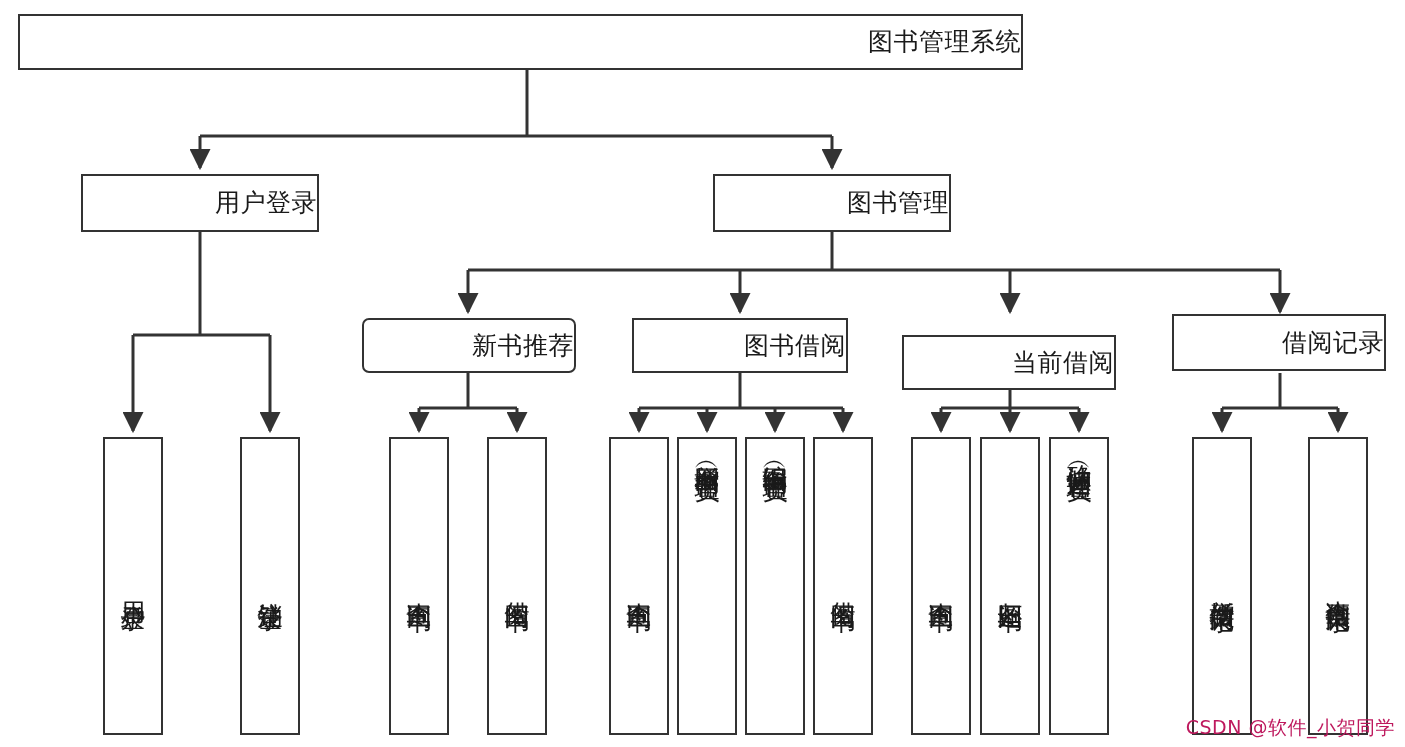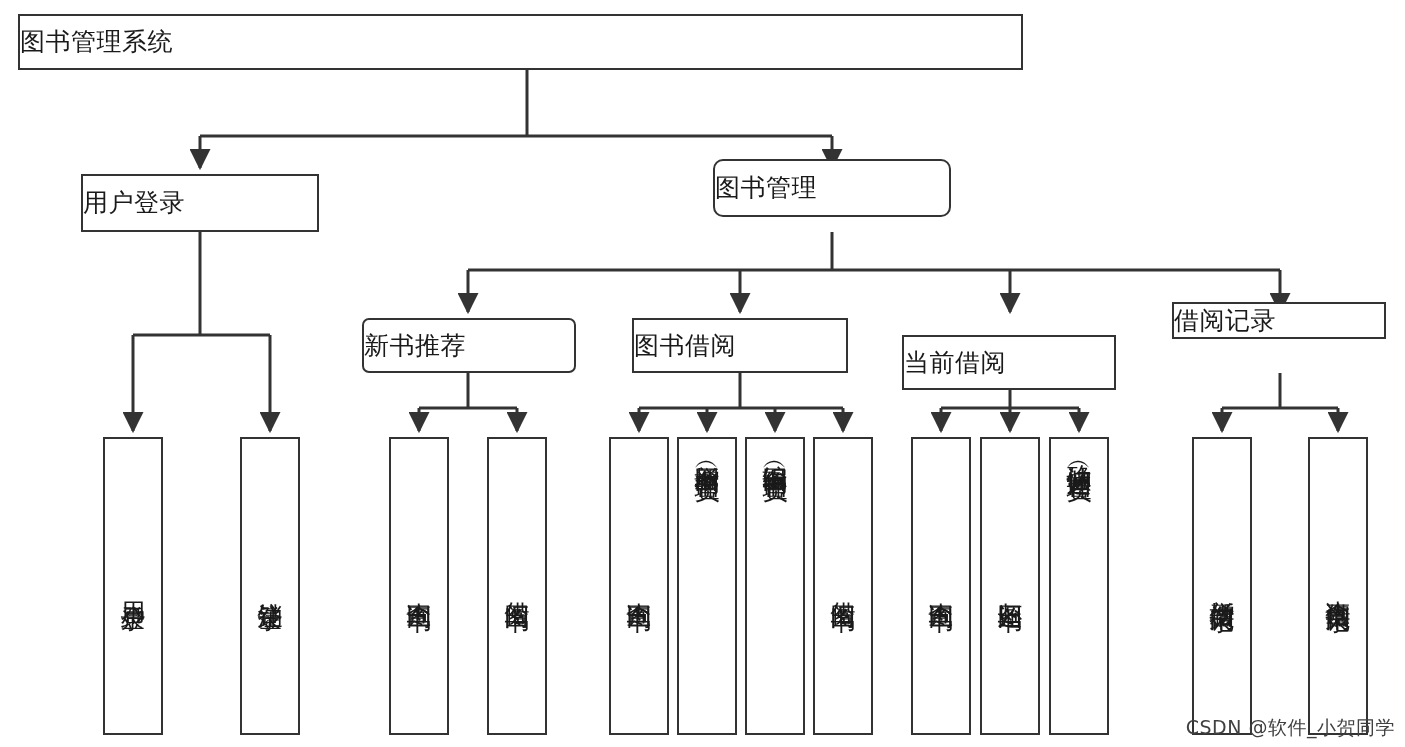--- a/index.html
+++ b/index.html
@@ -27,21 +27,21 @@
     height: 747px;
     pointer-events: none;
   }
   .node {
     position: absolute;
     box-sizing: border-box;
     border: 2px solid #333333;
     background: #ffffff;
     display: flex;
     align-items: center;
-    justify-content: flex-start;
+    justify-content: flex-end;
     color: #1a1a1a;
   }
   .node.horiz .node-label {
     font-size: 25px;
     letter-spacing: 0.5px;
     line-height: 1.1;
     white-space: nowrap;
   }
   .node.vert {
     align-items: flex-start;
@@ -62,21 +62,21 @@
   }
   .node.vert.mid {
     align-items: center;
     padding-top: 0;
   }
   #watermark {
     position: absolute;
     right: 10px;
     bottom: 6px;
     font-size: 19px;
-    color: #404040;
+    color: #be185d;
     letter-spacing: 0.5px;
     white-space: nowrap;
   }
 </style>
 </head>
 <body>
 
 <div id="diagram-root">
 
   <svg class="wires" viewBox="0 0 1405 747">
@@ -129,34 +129,34 @@
     </g>
   </svg>
 
   <div class="node horiz" style="left:18px; top:14px; width:1005px; height:56px;">
     <span class="node-label">图书管理系统</span>
   </div>
 
   <div class="node horiz" style="left:81px; top:174px; width:238px; height:58px;">
     <span class="node-label">用户登录</span>
   </div>
-  <div class="node horiz" style="left:713px; top:159px; width:238px; height:58px;border-radius:10px;">
+  <div class="node horiz" style="left:713px; top:174px; width:238px; height:58px;">
     <span class="node-label">图书管理</span>
   </div>
 
   <div class="node horiz" style="left:362px; top:318px; width:214px; height:55px;border-radius:7px;">
     <span class="node-label">新书推荐</span>
   </div>
   <div class="node horiz" style="left:632px; top:318px; width:216px; height:55px;">
     <span class="node-label">图书借阅</span>
   </div>
   <div class="node horiz" style="left:902px; top:335px; width:214px; height:55px;">
     <span class="node-label">当前借阅</span>
   </div>
-  <div class="node horiz" style="left:1172px; top:302px; width:214px; height:37px;">
+  <div class="node horiz" style="left:1172px; top:314px; width:214px; height:57px;">
     <span class="node-label">借阅记录</span>
   </div>
 
   <div class="node vert mid" style="left:103px; top:437px; width:60px; height:298px;">
     <span class="node-label">用户登录</span>
   </div>
   <div class="node vert mid" style="left:240px; top:437px; width:60px; height:298px;">
     <span class="node-label">注销登录</span>
   </div>
 

